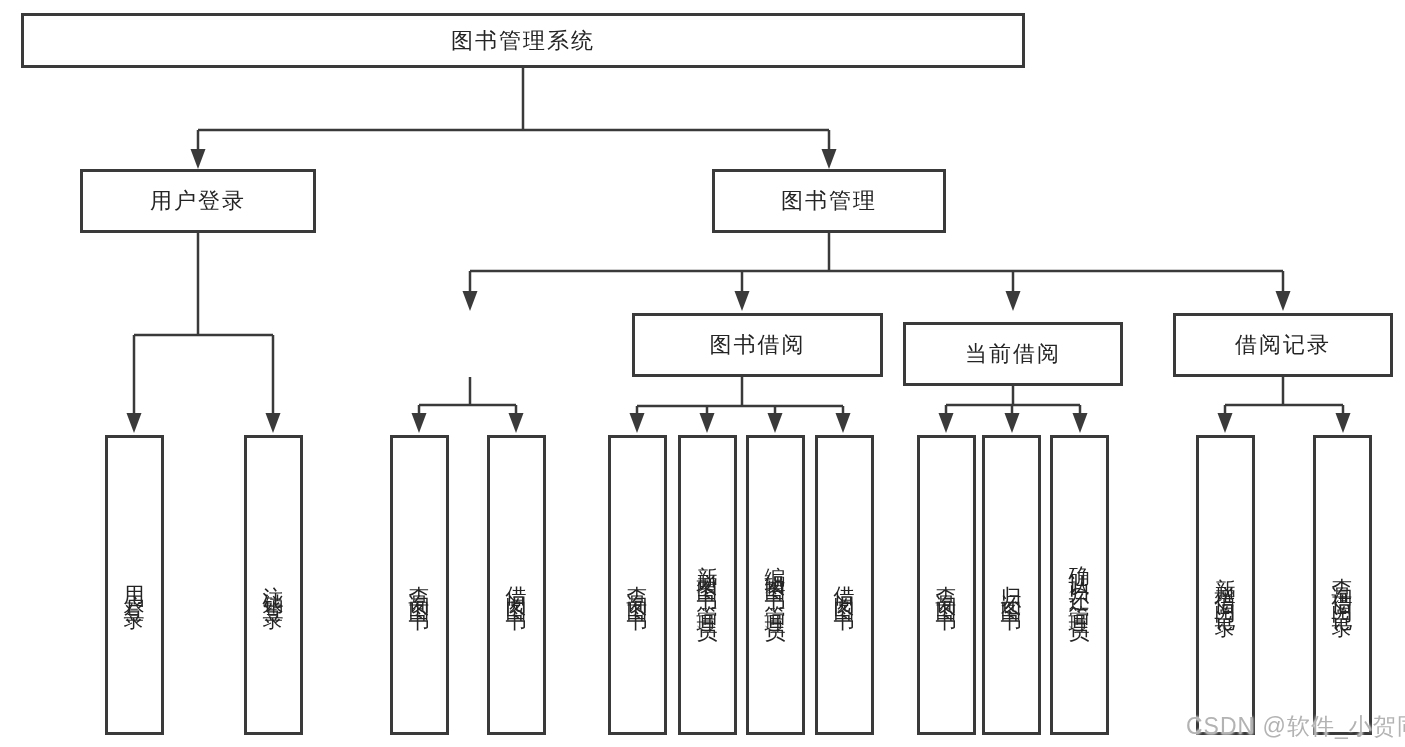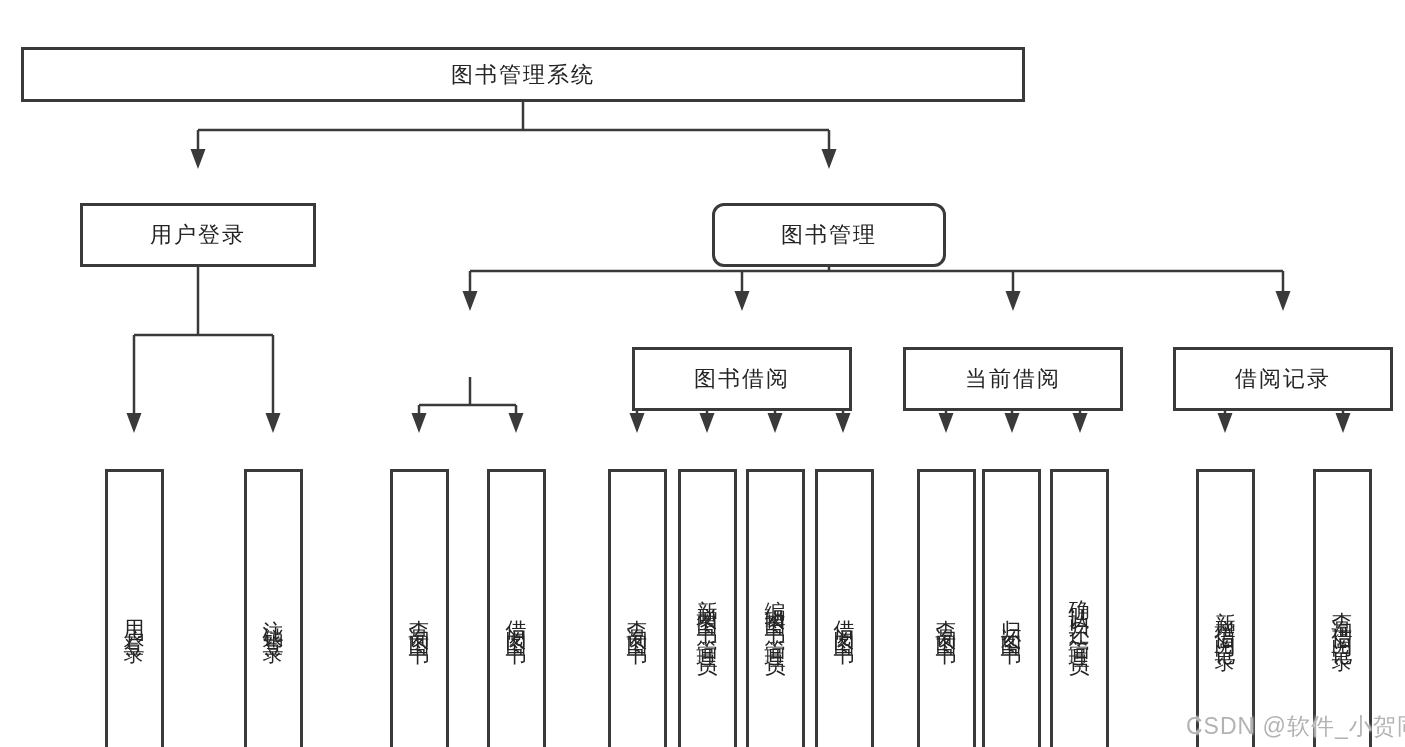--- a/index.html
+++ b/index.html
@@ -24,21 +24,20 @@
   }
   .box {
     position: absolute;
     box-sizing: border-box;
     border: 3px solid #3a3a3a;
     background: #ffffff;
     display: flex;
     align-items: center;
     justify-content: center;
     color: #242424;
-    margin-top: 34px;
   }
   .hlabel {
     font-size: 22px;
     letter-spacing: 2px;
     white-space: nowrap;
   }
   .vbox {
     top: 435px;
     width: 59px;
     height: 300px;
@@ -134,28 +133,28 @@
     </g>
   </svg>
 
   <div class="box" style="left:21px; top:13px; width:1004px; height:55px;">
     <span class="hlabel">图书管理系统</span>
   </div>
 
   <div class="box" style="left:80px; top:169px; width:236px; height:64px;">
     <span class="hlabel">用户登录</span>
   </div>
-  <div class="box" style="left:712px; top:169px; width:234px; height:64px;border-radius:12px;">
+  <div class="box" style="left:712px; top:169px; width:234px; height:64px;">
     <span class="hlabel">图书管理</span>
   </div>
 
-  <div class="box" style="left:632px; top:313px; width:220px; height:64px;">
+  <div class="box" style="left:632px; top:313px; width:251px; height:64px;">
     <span class="hlabel">图书借阅</span>
   </div>
-  <div class="box" style="left:903px; top:313px; width:220px; height:64px;">
+  <div class="box" style="left:903px; top:322px; width:220px; height:64px;">
     <span class="hlabel">当前借阅</span>
   </div>
   <div class="box" style="left:1173px; top:313px; width:220px; height:64px;">
     <span class="hlabel">借阅记录</span>
   </div>
 
   <div class="box vbox" style="left:105px;">
     <span class="vlabel">用户登录</span>
   </div>
   <div class="box vbox" style="left:244px;">

